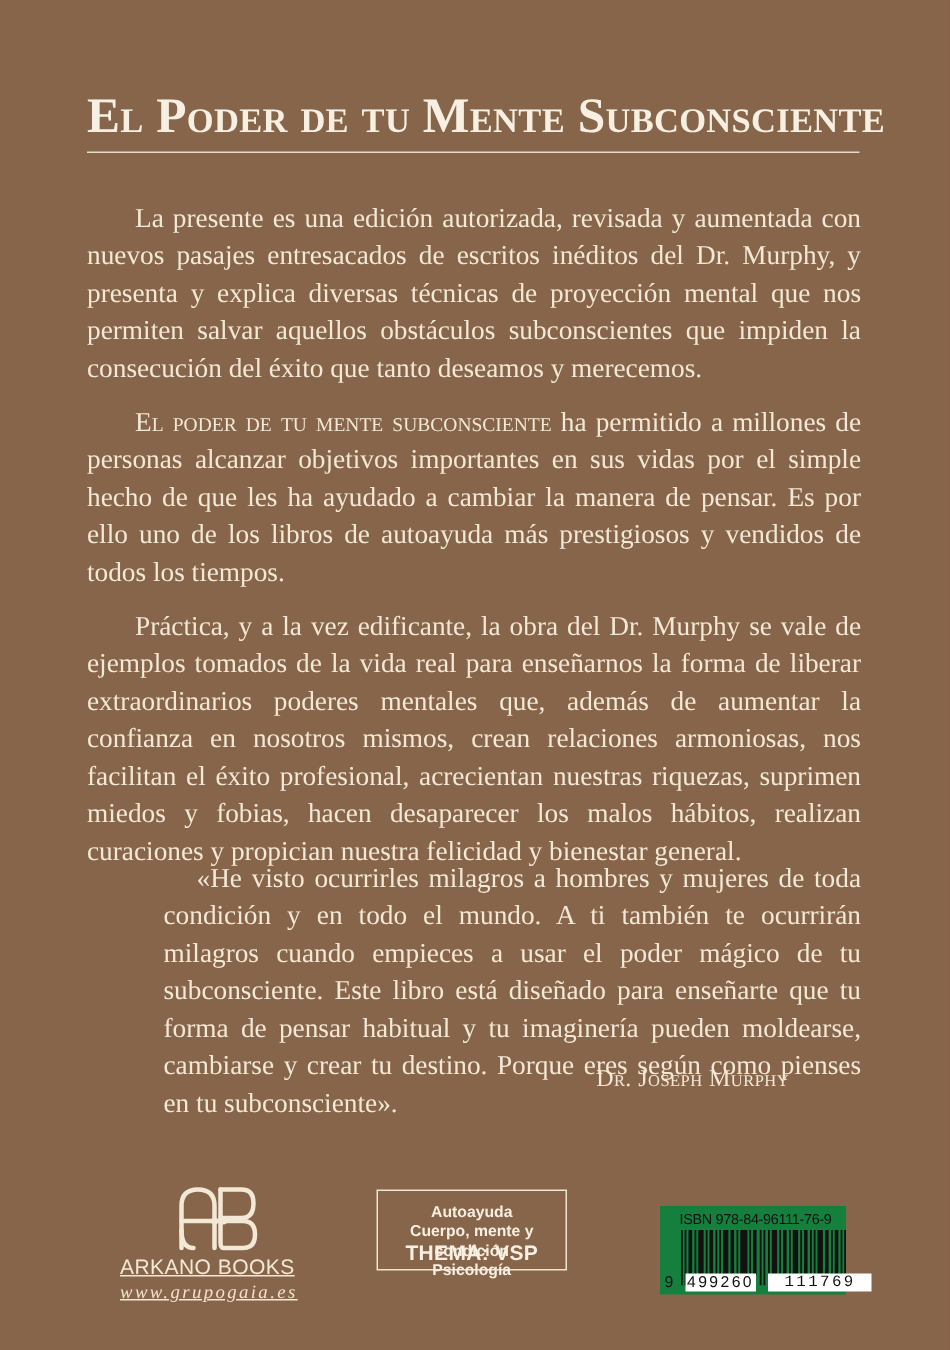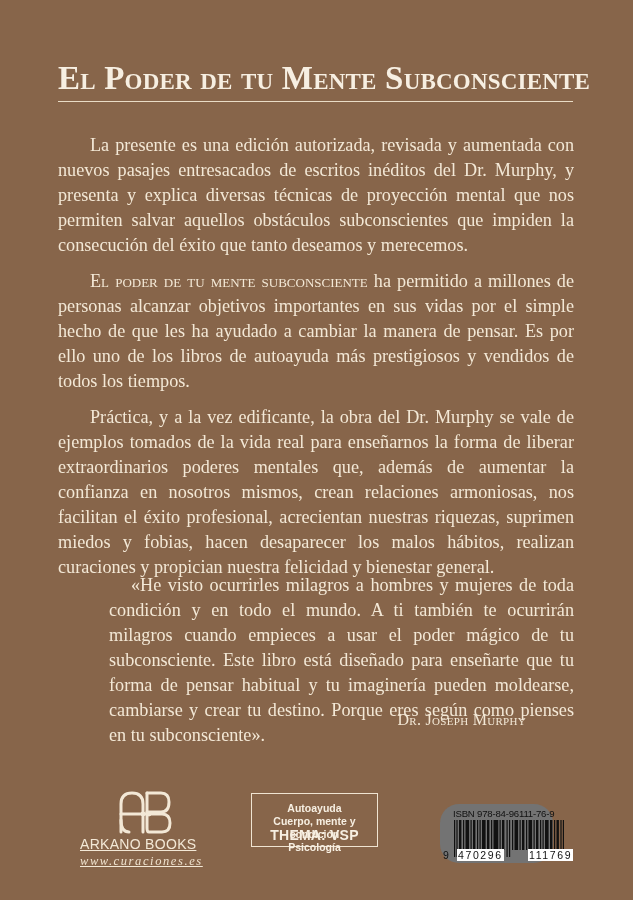--- a/index.html
+++ b/index.html
@@ -90,37 +90,36 @@
     }
     .thema {
       position: absolute; left: 251px; top: 827px; width: 127px;
       text-align: center;
       font-family: "Liberation Sans", "DejaVu Sans", sans-serif;
       font-weight: bold; font-size: 14px; color: #f7efe2; letter-spacing: 0.2px;
     }
 
     
     .barcode {
-      position: absolute; left: 440px; top: 804px; width: 113px; height: 59px;
-      background: #737373;
+      position: absolute; left: 440px; top: 804px; width: 124px; height: 59px;
+      background: #15803d;
       font-family: "Liberation Sans", "DejaVu Sans", sans-serif;
       color: #111;
-      border-radius: 19px;
     }
     .isbn-text {
       position: absolute; left: 13px; top: 4px; font-size: 9.6px; letter-spacing: -0.2px; white-space: nowrap;
     }
     .bars { position: absolute; left: 14px; top: 16px; width: 110px; height: 37px; }
     .ean-digits {
       position: absolute; left: 2px; top: 45px; width: 126px; height: 13px;
       font-size: 10.5px; white-space: nowrap; letter-spacing: 1.6px;
     }
     .ean-first { position: absolute; left: 1px; top: 0; }
     .ean-g1 { position: absolute; left: 15px; top: 0; background:#fff; padding: 0 1px; }
-    .ean-g2 { position: absolute; left: 86px; top: 0; background:#fff; padding: 0 1px; }
+    .ean-g2 { position: absolute; left: 70px; top: 0; background:#fff; padding: 0 11px; font-family: Liberation Mono, monospace; }
   </style>
 </head>
 <body>
 
 <div class="cover">
 
   <h1 class="title">El Poder de tu Mente Subconsciente</h1>
   <div class="title-rule"></div>
 
   <div class="body-col">
@@ -142,21 +141,21 @@
         <path d="M4 30 Q4 42 12 42"></path>
         <line x1="4" y1="24" x2="30" y2="24"></line>
 
         <path d="M30 3 H44 Q52 3 52 12 Q52 22 44 22 H30"></path>
         <path d="M30 24 H45 Q53 24 53 33 Q53 42 45 42 H32 Q30 42 30 38 V3"></path>
       </g>
       <circle cx="26" cy="24" r="2.4" fill="#f3e8d6"></circle>
       <circle cx="32" cy="24" r="2.4" fill="#f3e8d6"></circle>
     </svg>
     <div class="pub-name">ARKANO BOOKS</div>
-    <div class="pub-url">www.curaciones.es</div>
+    <div class="pub-url">www.grupogaia.es</div>
   </div>
 
   <div class="category-box">
     <div>Autoayuda</div>
     <div>Cuerpo, mente y condición</div>
     <div>Psicología</div>
   </div>
   <div class="thema">THEMA: VSP</div>
 
   <div class="barcode">
@@ -193,18 +192,18 @@
         <rect x="91" y="0" width="3.6" height="30"></rect>
           <rect x="96" y="0" width="2.4" height="30"></rect>
         <rect x="100" y="0" width="1.2" height="30"></rect>
           <rect x="102.5" y="0" width="2.4" height="30"></rect>
         <rect x="106.4" y="0" width="1.2" height="37"></rect>
           <rect x="108.8" y="0" width="1.2" height="37"></rect>
       </g>
     </svg>
     <div class="ean-digits">
       <span class="ean-first">9</span>
-      <span class="ean-g1">470296</span>
+      <span class="ean-g1">499260</span>
       <span class="ean-g2">111769</span>
     </div>
   </div>
 
 </div>
 
 </body></html>

